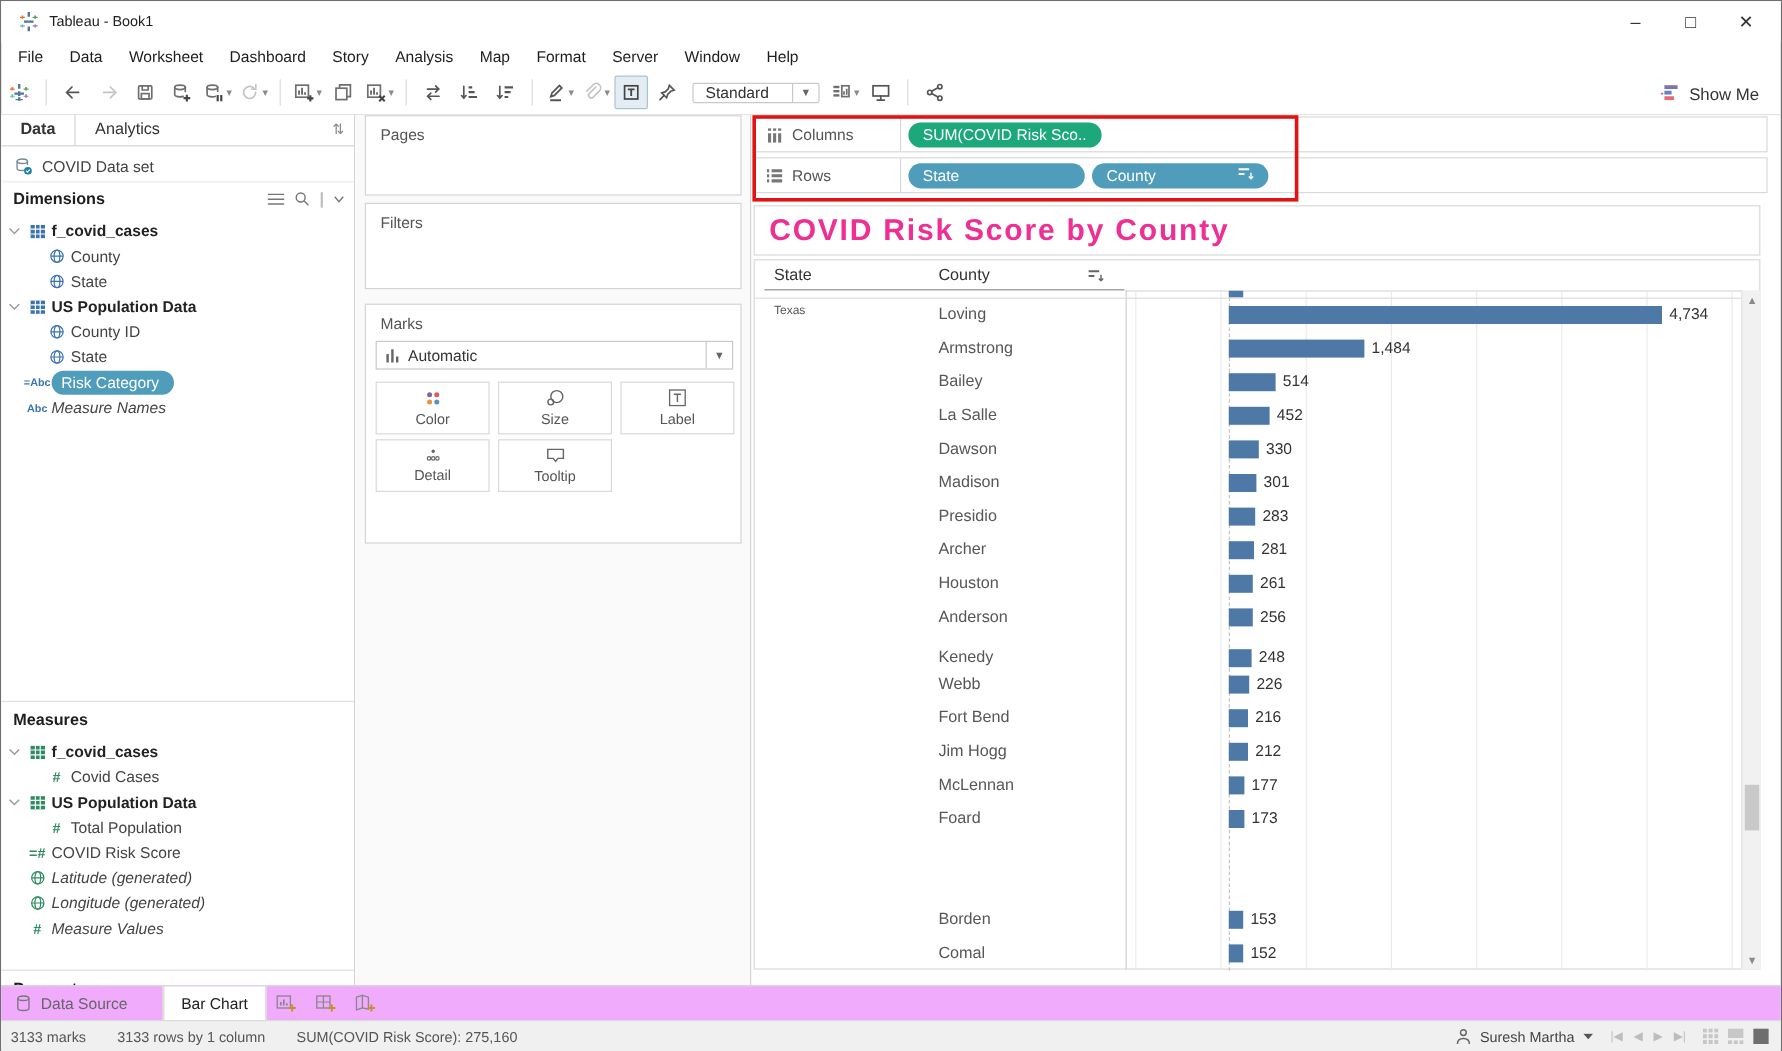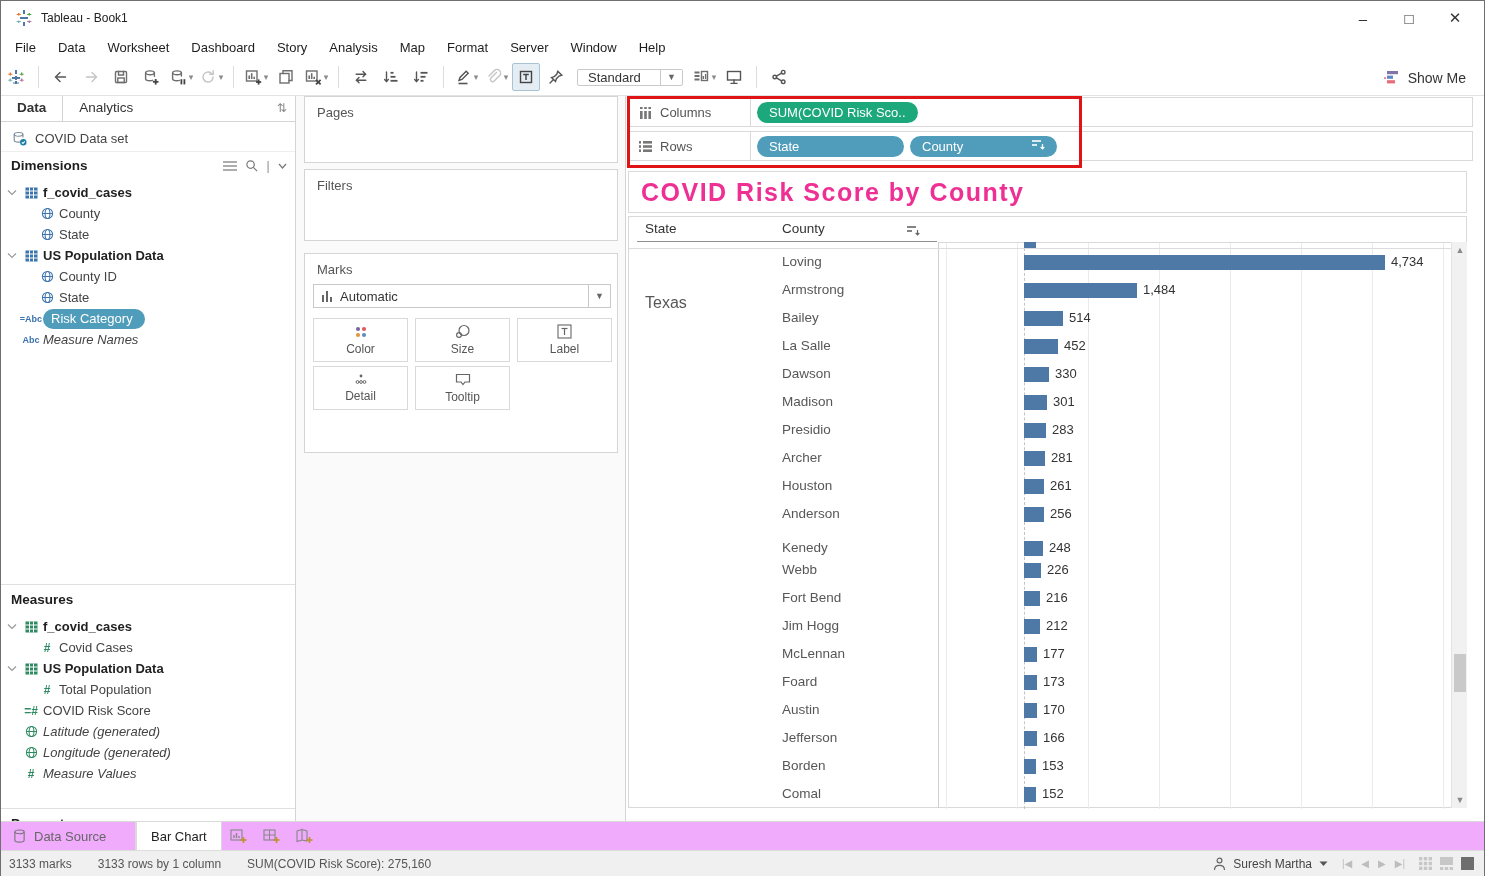--- a/index.html
+++ b/index.html
@@ -79,21 +79,21 @@
   .chead .h-state { position:absolute; left:16px; top:4px; font-size:13.5px; color:#333; }
   .chead .h-county { position:absolute; left:153px; top:4px; font-size:13.5px; color:#333; }
   .chead .h-sort { position:absolute; left:278px; top:6px; }
   .chead .h-underline { position:absolute; left:8px; top:24px; width:300px; height:1px; background:#8f8f8f; }
   .crows { position:absolute; left:0; top:25px; width:822px; height:566px; overflow:hidden; }
   .col-divider { position:absolute; left:309px; top:25px; width:1px; height:566px; background:#cfcfcf; }
   .pane { position:absolute; left:309px; top:25px; width:513px; height:566px; border-top:1px solid #d9d9d9; }
   .gridline { position:absolute; top:0; width:1px; height:566px; background:#ebebeb; }
   .zeroline { position:absolute; top:0; width:0; height:566px; border-left:1px dashed #c4c4c4; }
   .crow { position:absolute; left:0; width:822px; height:28px; }
-  .crow .rl-state { position:absolute; left:16px; top:5px; font-size:16px; color:#575757;margin-top:40px; }
+  .crow .rl-state { position:absolute; left:16px; top:5px; font-size:10px; color:#575757; }
   .crow .rl-county { position:absolute; left:153px; top:5px; font-size:13.5px; color:#575757; }
   .crow .bar { position:absolute; left:395px; top:6px; height:15px; background:#4e79a7; }
   .crow .bval { position:absolute; top:5px; font-size:13px; color:#333; white-space:nowrap; }
   .cliprow { position:absolute; left:0; top:0; width:822px; height:7px; overflow:hidden; border-bottom:1px solid #dcdcdc; }
   .cliprow .rl-state,.cliprow .rl-county { top:-14px; }
   .vscroll { position:absolute; left:822px; top:25px; width:16px; height:566px; background:#f1f1f1; border-left:1px solid #e3e3e3; }
   .vscroll .arr { position:absolute; left:0; width:16px; height:16px; display:flex; align-items:center; justify-content:center; color:#8a8a8a; font-size:9px; }
   .vscroll .thumb { position:absolute; left:2px; width:12px; background:#c9c9c9; }
 
   
@@ -889,30 +889,20 @@
         </div>
         <div class="crow" style="top: 399px;">
           <span class="rl-county">McLennan</span>
           <span class="bar" style="width: 13px; background: rgb(78, 121, 167);"></span>
           <span class="bval" style="left: 414px;">177</span>
         </div>
         <div class="crow" style="top: 427px;">
           <span class="rl-county">Foard</span>
           <span class="bar" style="width: 13px; background: rgb(78, 121, 167);"></span>
           <span class="bval" style="left: 414px;">173</span>
-        </div>
-        <div class="crow" style="top: 455px;">
-          <span class="rl-county">Austin</span>
-          <span class="bar" style="width: 13px; background: rgb(78, 121, 167);"></span>
-          <span class="bval" style="left: 414px;">170</span>
-        </div>
-        <div class="crow" style="top: 483px;">
-          <span class="rl-county">Jefferson</span>
-          <span class="bar" style="width: 13px; background: rgb(78, 121, 167);"></span>
-          <span class="bval" style="left: 414px;">166</span>
         </div>
         <div class="crow" style="top: 511px;">
           <span class="rl-county">Borden</span>
           <span class="bar" style="width: 12px; background: rgb(78, 121, 167);"></span>
           <span class="bval" style="left: 413px;">153</span>
         </div>
         <div class="crow" style="top: 539px;">
           <span class="rl-county">Comal</span>
           <span class="bar" style="width: 12px; background: rgb(78, 121, 167);"></span>
           <span class="bval" style="left: 413px;">152</span>

